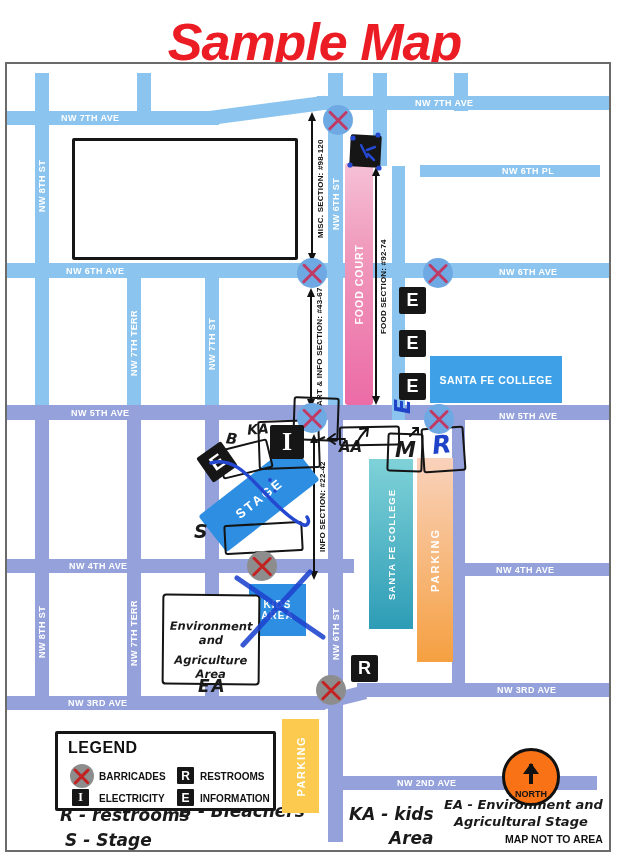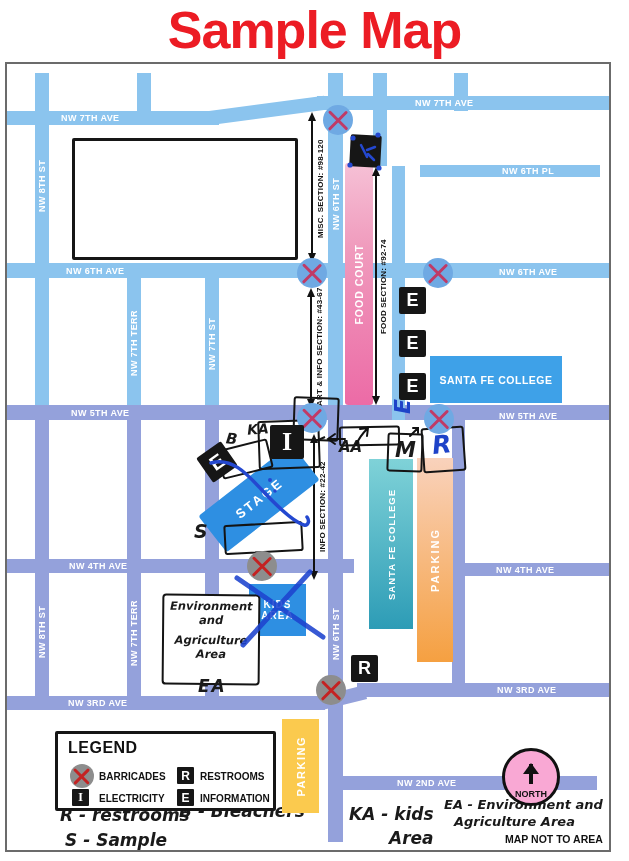--- a/index.html
+++ b/index.html
@@ -1,19 +1,19 @@
 <!DOCTYPE html>
 <html><head>
 <meta charset="utf-8">
 <style>
   html,body{margin:0;padding:0;background:#fff;}
   #page{position:relative;width:629px;height:861px;background:#fff;overflow:hidden;
         font-family:"Liberation Sans",sans-serif;}
-  #title{position:absolute;left:0;top:0;width:629px;text-align:center;
-         font-size:52px;font-weight:700;color:#ec1c24;letter-spacing:-1px;}
+  #title{position:absolute;left:0;top:12px;width:629px;text-align:center;
+         font-size:52px;font-weight:700;color:#ec1c24;letter-spacing:-1px;font-style:italic;}
   #map{position:absolute;left:5px;top:62px;width:602px;height:786px;
        border:2px solid #6b6b6b;background:#fff;overflow:hidden;}
   .st{position:absolute;}
   .b{background:#8bc4ee;}
   .p{background:#94a1db;}
   .slabel{position:absolute;color:#fff;font-weight:700;font-size:9px;line-height:10px;
           letter-spacing:.4px;white-space:nowrap;z-index:3;}
   .vlabel{writing-mode:vertical-rl;transform:rotate(180deg);width:14px;text-align:center;
           line-height:14px;}
   .area-label{color:#fff;font-weight:700;}
@@ -41,21 +41,21 @@
   .hw{position:absolute;font-family:"DejaVu Sans",sans-serif;font-style:italic;
           font-weight:600;color:#1a1a1a;white-space:nowrap;z-index:7;}
   .hw-blue{color:#1e43c8;font-weight:700;}
   #legend{position:absolute;left:48px;top:667px;width:215px;height:74px;background:#fff;
           border:3px solid #161616;border-radius:2px;z-index:8;}
   #legend .lt{position:absolute;left:10px;top:5px;font-size:16px;font-weight:700;
           letter-spacing:.5px;color:#111;}
   .leg-label{position:absolute;font-size:10px;font-weight:700;color:#111;}
   .leg-sq{position:absolute;width:17px;height:17px;font-size:12px;border-radius:1px;}
   #compass{position:absolute;left:495px;top:684px;width:52px;height:52px;border-radius:50%;
-          border:3.5px solid #111;background:#f9a8d4;z-index:9;}
+          border:3.5px solid #111;background:#f97316;z-index:9;}
   #compass .stem{position:absolute;left:24px;top:13px;width:4px;height:20px;background:#111;}
   #compass .head{position:absolute;left:18px;top:4px;border:8px solid transparent;
           border-bottom:11px solid #111;}
   #compass .nl{position:absolute;left:0;bottom:4px;width:100%;text-align:center;
           font-size:9px;font-weight:700;color:#111;}
   #scale-note{position:absolute;left:498px;top:769px;font-size:10.5px;font-weight:700;
           color:#111;white-space:nowrap;z-index:8;}
   svg.overlay{position:absolute;left:0;top:0;z-index:7;pointer-events:none;}
 </style>
 </head>
@@ -194,42 +194,42 @@
 
     <div class="handbox" style="left:286px;top:333px;width:42px;height:40px;transform:rotate(2deg);"></div>
     <div class="handbox" style="left:251px;top:356px;width:58px;height:45px;transform:rotate(-2deg);"></div>
     <div class="handbox" style="left:212px;top:380px;width:48px;height:26px;transform:rotate(-14deg);"></div>
     <div class="handbox" style="left:217px;top:459px;width:75px;height:26px;transform:rotate(-3deg);"></div>
     <div class="handbox" style="left:332px;top:362px;width:57px;height:16px;transform:rotate(-1deg);"></div>
     <div class="handbox" style="left:380px;top:369px;width:32px;height:35px;transform:rotate(2deg);"></div>
     <div class="handbox" style="left:415px;top:363px;width:39px;height:41px;transform:rotate(-4deg);"></div>
 
     <div class="handbox" style="left:155px;top:530px;width:94px;height:87px;border-width:2.5px;border-radius:4px;background:#fff;transform:rotate(.5deg);z-index:4;text-align:center;">
-      <div class="hw" style="position:static;font-size:11.5px;margin-top:3px;">Environment</div>
+      <div class="hw" style="position:static;font-size:11.5px;margin-top:23px;">Environment</div>
       <div class="hw" style="position:static;font-size:11.5px;">and</div>
       <div class="hw" style="position:static;font-size:11.5px;margin-top:6px;">Agriculture</div>
       <div class="hw" style="position:static;font-size:11.5px;">Area</div>
     </div>
 
     <div class="hw" style="left:240px;top:357px;font-size:14px;transform:rotate(-4deg);">KA</div>
     <div class="hw" style="left:219px;top:366px;font-size:15px;transform:rotate(6deg);">B</div>
     <div class="hw" style="left:187px;top:456px;font-size:19px;">S</div>
     <div class="hw" style="left:332px;top:374px;font-size:15px;">AA</div>
     <div class="hw" style="left:388px;top:374px;font-size:21px;">M</div>
     <div class="hw hw-blue" style="left:425px;top:366px;font-size:25px;transform:rotate(-6deg);">R</div>
     <div class="hw hw-blue" style="left:388px;top:330px;font-size:22px;transform:rotate(-90deg);">E</div>
     <div class="hw" style="left:191px;top:612px;font-size:17px;letter-spacing:2px;">EA</div>
 
     <div class="hw" style="left:53px;top:741px;font-size:17px;">R - restrooms</div>
     <div class="hw" style="left:172px;top:737px;font-size:17px;">B - Bleachers</div>
-    <div class="hw" style="left:58px;top:766px;font-size:17px;">S - Sample</div>
+    <div class="hw" style="left:58px;top:766px;font-size:17px;">S - Stage</div>
     <div class="hw" style="left:342px;top:740px;font-size:17px;">KA - kids</div>
     <div class="hw" style="left:382px;top:764px;font-size:17px;">Area</div>
     <div class="hw" style="left:437px;top:733px;font-size:13px;">EA - Environment and</div>
-    <div class="hw" style="left:447px;top:750px;font-size:13px;">Agriculture Area</div>
+    <div class="hw" style="left:447px;top:750px;font-size:13px;">Agricultural Stage</div>
     <div id="scale-note">MAP NOT TO AREA</div>
 
     <div id="legend">
       <div class="lt">LEGEND</div>
       <div class="barricade gray-b" style="left:12px;top:30px;width:24px;height:24px;">
           <span class="x1"></span>
           <span class="x2"></span>
         </div>
       <div class="leg-label" style="left:41px;top:37px;">BARRICADES</div>
       <div class="marker leg-sq" style="left:14px;top:55px;font-family:'Liberation Serif',serif;">I</div>

